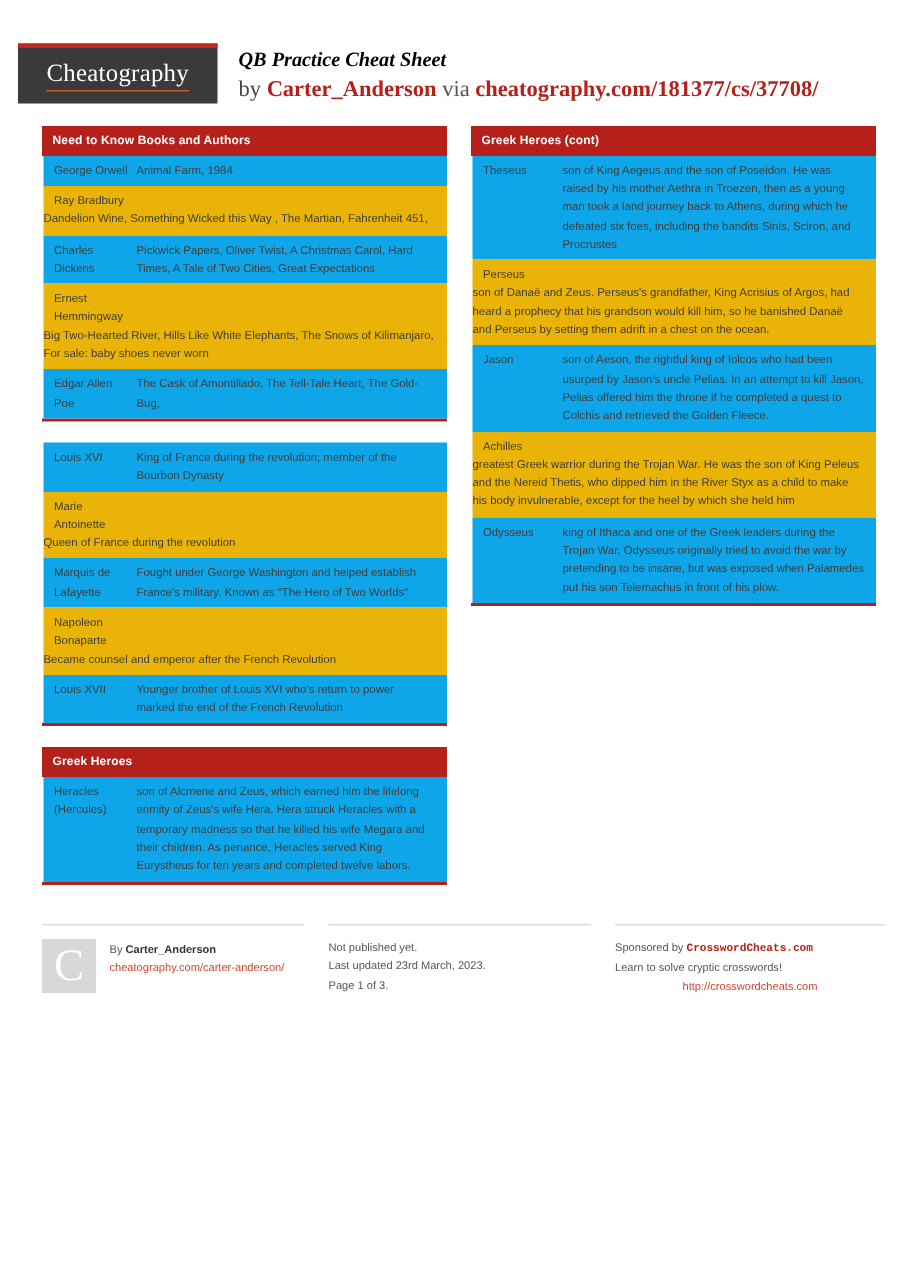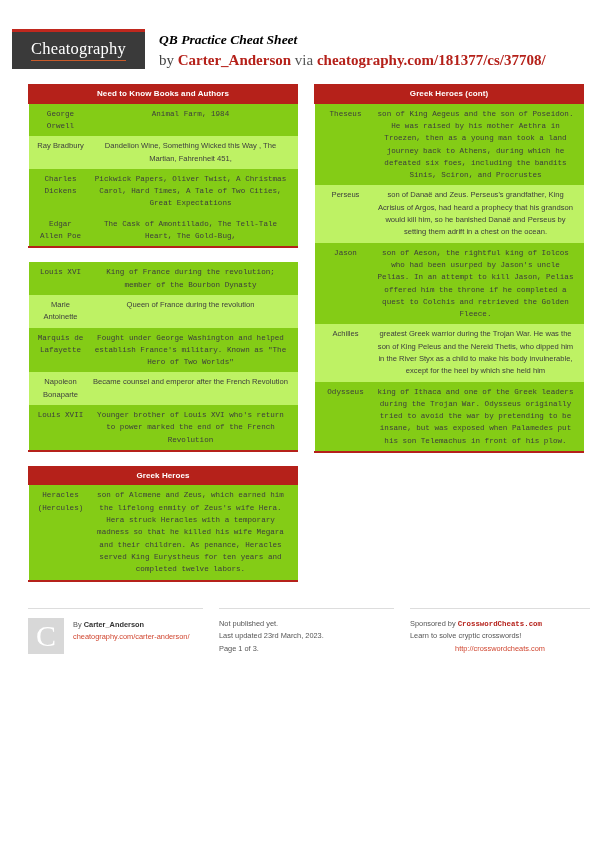--- a/index.html
+++ b/index.html
@@ -84,21 +84,20 @@
   
   .columns {
     display: flex;
     padding: 14px 28px 0 28px;
     box-sizing: border-box;
     gap: 16px;
   }
   .col {
     width: 270px;
     flex: none;
-    text-align: center;
   }
 
   
   .block {
     margin-bottom: 14px;
     border-bottom: 2px solid #b5211a;
   }
   .block-title {
     background: #b5211a;
     color: #ffffff;
@@ -111,22 +110,22 @@
   .rows {
     border-left: 1px solid transparent;
   }
   .row {
     display: flex;
     font-size: 7.6px;
     line-height: 1.62;
     color: #3d3d3d;
     padding: 4px 0 4px 0;
   }
-  .row.odd  { background: #84cc16; font-family: Liberation Mono, monospace; }
-  .row.even { background: #bef264; }
+  .row.odd  { background: #0ea5e9; }
+  .row.even { background: #eab308; flex-direction: column; }
   .cell-key {
     width: 62px;
     flex: none;
     padding: 0 6px 0 7px;
     box-sizing: border-box;
     color: #3d3d3d;
   }
   .cell-val {
     flex: 1;
     padding-right: 8px;
@@ -199,20 +198,24 @@
             <div class="cell-val">Animal Farm, 1984</div>
           </div>
           <div class="row even">
             <div class="cell-key">Ray Bradbury</div>
             <div class="cell-val">Dandelion Wine, Something Wicked this Way , The Martian, Fahrenheit 451,</div>
           </div>
           <div class="row odd">
             <div class="cell-key">Charles Dickens</div>
             <div class="cell-val">Pickwick Papers, Oliver Twist, A Christmas Carol, Hard Times, A Tale of Two Cities, Great Expect­ations</div>
           </div>
+          <div class="row even">
+            <div class="cell-key">Ernest Hemmingway</div>
+            <div class="cell-val">Big Two-Hearted River, Hills Like White Elephants, The Snows of Kilimanjaro, For sale: baby shoes never worn</div>
+          </div>
           <div class="row odd">
             <div class="cell-key">Edgar Allen Poe</div>
             <div class="cell-val">The Cask of Amontillado, The Tell-Tale Heart, The Gold-Bug,</div>
           </div>
         </div>
       </div>
 
       <div class="block">
         <div class="rows">
           <div class="row odd">

